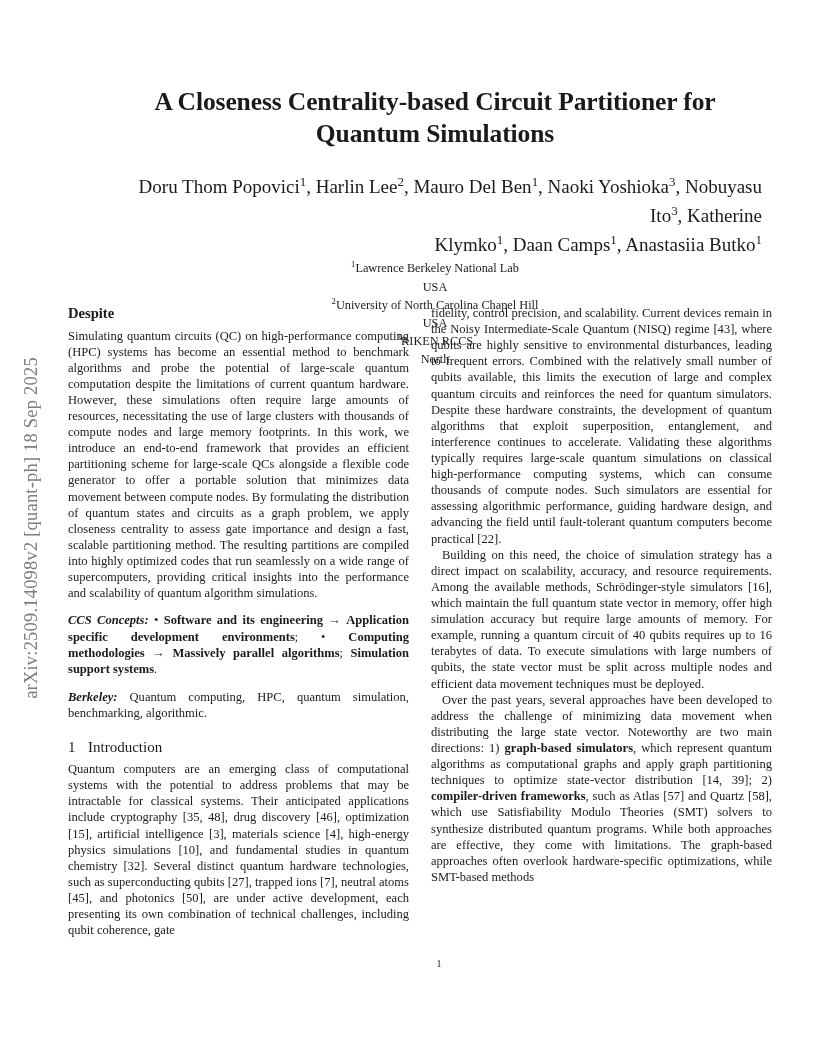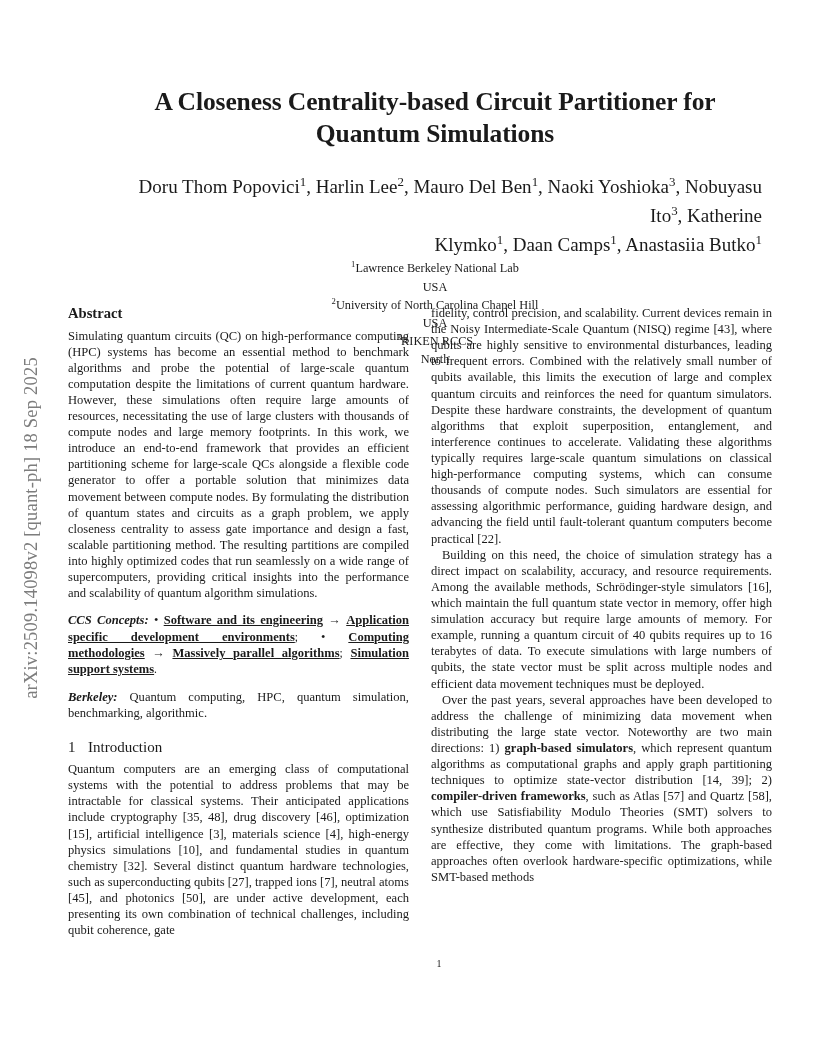--- a/index.html
+++ b/index.html
@@ -122,21 +122,21 @@
   p.meta-block {
     font-size: 12.55px;
     line-height: 1.30;
     text-align: justify;
     margin: 11px 0 0 0;
   }
   p.meta-block .lead {
     font-weight: bold;
     font-style: italic;
   }
-  .ccs-bold { font-weight: bold; text-decoration: underline; }
+  .ccs-bold { font-weight: bold; }
   .semi { font-size: 0.92em; }
 
   b { font-weight: bold; }
 
   #page-number {
     position: absolute;
     top: 958px;
     left: 0;
     width: 754px;
     text-align: center;
@@ -166,21 +166,21 @@
         <div class="affil-line"><sup>2</sup>University of North Carolina Chapel Hill</div>
         <div class="affil-line">USA</div>
         <div class="affil-line"><sup>3</sup>RIKEN RCCS</div>
         <div class="affil-line">North</div>
       </div>
   </div>
 
   <div id="columns">
 
     <div class="column">
-      <h2 class="section-heading">Abstract</h2>
+      <h2 class="section-heading">Despite</h2>
       <p class="body-text">Simulating quantum circuits (QC) on high-performance computing (HPC) systems has become an essential method to benchmark algorithms and probe the potential of large-scale quantum computation despite the limitations of current quantum hardware. However, these simulations often require large amounts of resources, necessitating the use of large clusters with thousands of compute nodes and large memory footprints. In this work, we introduce an end-to-end framework that provides an efficient partitioning scheme for large-scale QCs alongside a flexible code generator to offer a portable solution that minimizes data movement between compute nodes. By formulating the distribution of quantum states and circuits as a graph problem, we apply closeness centrality to assess gate importance and design a fast, scalable partitioning method. The resulting partitions are compiled into highly optimized codes that run seamlessly on a wide range of supercomputers, providing critical insights into the performance and scalability of quantum algorithm simulations.</p>
 
       <p class="meta-block" id="ccs-block"><span class="lead">CCS Concepts:</span> • <span class="ccs-bold">Software and its engineering</span> → <span class="ccs-bold">Application specific development environments</span><span class="semi">;</span> • <span class="ccs-bold">Computing methodologies</span> → <span class="ccs-bold">Massively parallel algorithms</span><span class="semi">;</span> <span class="ccs-bold">Simulation support systems</span><span class="semi">.</span></p>
 
       <p class="meta-block">
         <span class="lead">Berkeley:</span>
         <span>Quantum computing, HPC, quantum simulation, benchmarking, algorithmic.</span>
       </p>
 
       <h2 class="numbered-heading">

